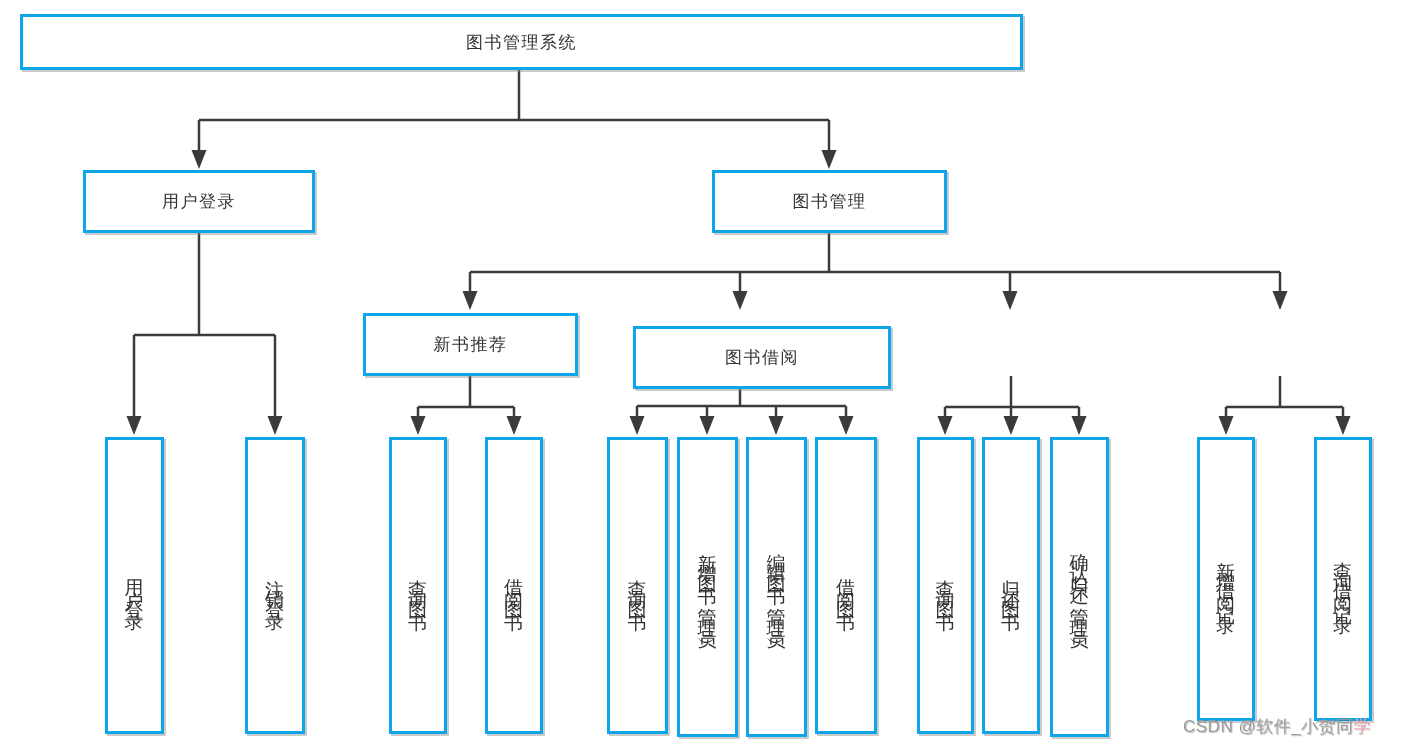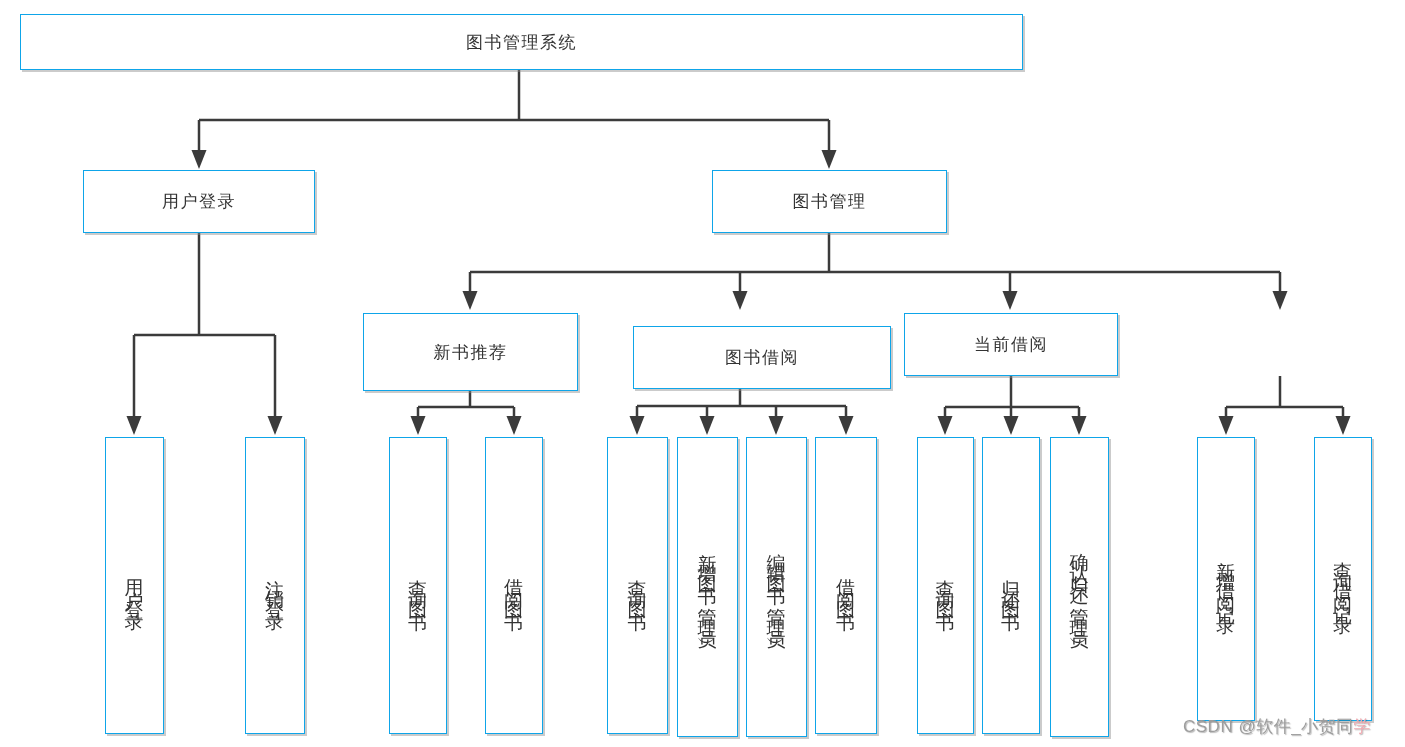--- a/index.html
+++ b/index.html
@@ -3,21 +3,21 @@
 <meta charset="utf-8">
 <style>
   html,body{margin:0;padding:0;background:#ffffff;}
   #stage{
     position:relative;width:1405px;height:747px;background:#ffffff;overflow:hidden;
     font-family:"Liberation Sans","DejaVu Sans",sans-serif;color:#333333;
   }
   #wires{position:absolute;left:0;top:0;z-index:1;}
   .node{
     position:absolute;box-sizing:border-box;background:#ffffff;
-    border:1px solid #0ea5e9;box-shadow:2px 2px 0 rgba(140,140,140,0.45);
+    border:3px solid #0ea5e9;box-shadow:2px 2px 0 rgba(140,140,140,0.45);
     display:flex;align-items:center;justify-content:center;z-index:2;
     color:#333333;
   }
   .node.h{font-size:17px;letter-spacing:1.5px;font-weight:400;white-space:nowrap;}
   .node.v{
     writing-mode:vertical-rl;text-orientation:mixed;
     font-size:19px;letter-spacing:11px;line-height:1;
   }
   #watermark{
     position:absolute;left:1183px;top:715px;z-index:5;
@@ -84,23 +84,22 @@
       <polygon points="1218.5,416 1233.5,416 1226,435" fill="#3b3b3b"></polygon>
       <line x1="1343" y1="407" x2="1343" y2="418" stroke="#3b3b3b" stroke-width="2.5"></line>
       <polygon points="1335.5,416 1350.5,416 1343,435" fill="#3b3b3b"></polygon>
     </svg>
 
   <div class="node h" style="left:20px;top:14px;width:1003px;height:56px;">图书管理系统</div>
 
   <div class="node h" style="left:83px;top:170px;width:232px;height:63px;">用户登录</div>
   <div class="node h" style="left:712px;top:170px;width:235px;height:63px;text-align:right;">图书管理</div>
 
-  <div class="node h" style="left:363px;top:313px;width:215px;height:78px;">新书推荐</div>
+  <div class="node h" style="left:363px;top:313px;width:215px;height:63px;">新书推荐</div>
   <div class="node h" style="left:633px;top:313px;width:258px;height:63px;margin-top:13px;">图书借阅</div>
-  <div class="node h" style="left:904px;top:313px;width:214px;height:63px;">当前借阅</div>
 
   <div class="node v" style="left:105px;top:437px;width:59px;height:297px;">用户登录</div>
   <div class="node v" style="left:245px;top:437px;width:60px;height:297px;">注销登录</div>
 
   <div class="node v" style="left:389px;top:437px;width:58px;height:297px;">查询图书</div>
   <div class="node v" style="left:485px;top:437px;width:58px;height:297px;">借阅图书</div>
 
   <div class="node v" style="left:607px;top:437px;width:61px;height:297px;">查询图书</div>
   <div class="node v" style="left:677px;top:437px;width:61px;height:300px;">新增图书（管理员）</div>
   <div class="node v" style="left:746px;top:437px;width:61px;height:300px;">编辑图书（管理员）</div>

